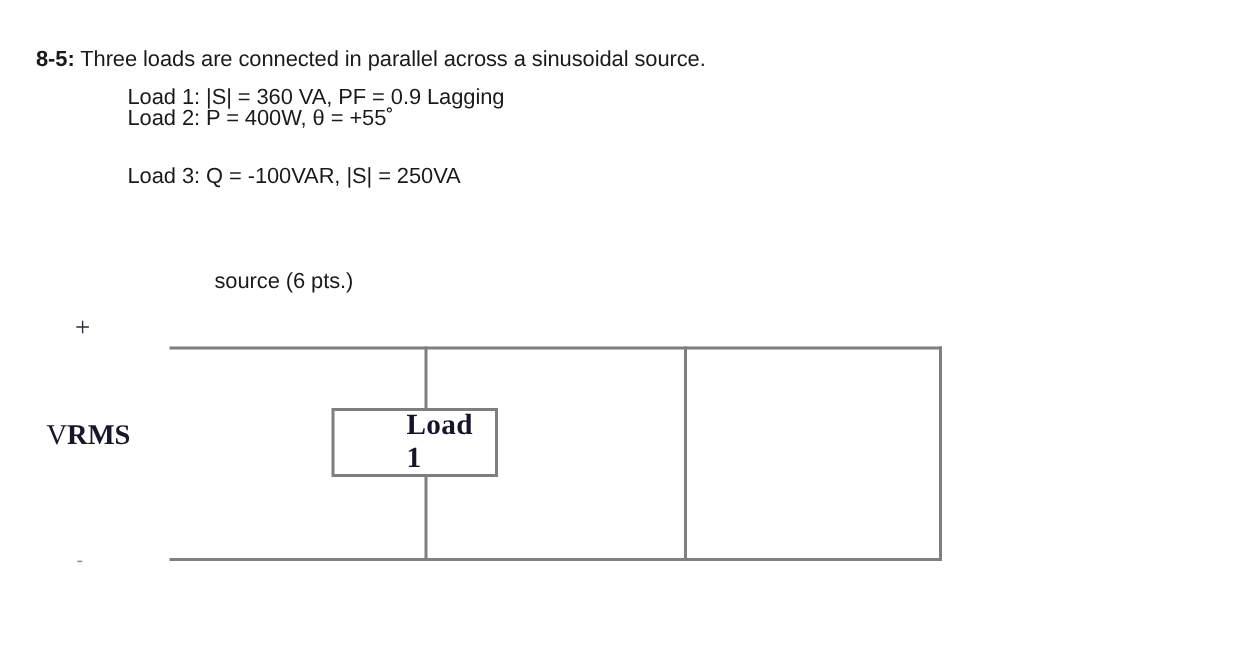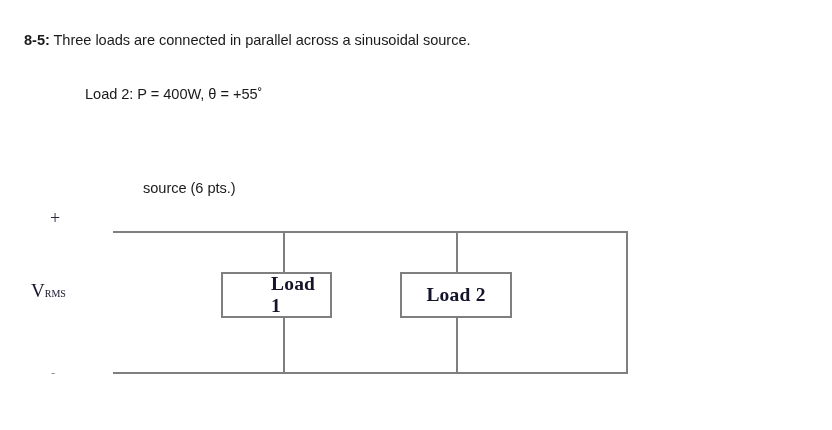--- a/index.html
+++ b/index.html
@@ -30,21 +30,21 @@
     color: #1a1a1a;
     font-size: 14.6px;
     line-height: 1.05;
     white-space: pre;
     letter-spacing: -0.05px;
   }
   .bold-prefix { font-weight: bold; }
 
   #line-1 { left: 24px;  top: 33px; }
   #line-2 { left: 85px;  top: 58px; }
-  #line-3 { left: 85px;  top: 87px; }
+  #line-3 { left: 85px;  top: 72px; }
   #line-4 { left: 85px;  top: 111px; }
   #line-5 { left: 85px;  top: 139px; }
   #line-6 { left: 143px; top: 181px; }
 
   
   #circuit {
     position: absolute;
     left: 0;
     top: 195px;
     width: 832px;
@@ -111,42 +111,44 @@
     position: absolute;
     left: 31px;
     top: 86px;
     font-family: "Liberation Serif", serif;
     font-size: 19px;
     color: #16162c;
     line-height: 1;
     white-space: pre;
   }
   #vrms-label .sub {
-    font-size: 10px;
+    font-size: 19px;
+    font-weight: bold;
   }
 </style>
 </head>
 <body>
 
 <div id="page">
 
   <div class="ptext" id="line-1"><span class="bold-prefix">8-5:</span><span> Three loads are connected in parallel across a sinusoidal source.</span></div>
 
+  <div class="ptext" id="line-2">Load 1: |S| = 360 VA, PF = 0.9 Lagging</div>
   <div class="ptext" id="line-3">Load 2: P = 400W, θ = +55˚</div>
+  <div class="ptext" id="line-4">Load 3: Q = -100VAR, |S| = 250VA</div>
   <div class="ptext" id="line-6">source (6 pts.)</div>
 
   <div id="circuit">
 
     <div id="plus-sign">+</div>
     <div id="minus-sign">-</div>
     <div id="vrms-label"><span>V</span><span class="sub">RMS</span></div>
 
     <div class="wire wire-h" id="top-rail"></div>
     <div class="wire wire-h" id="bottom-rail"></div>
     <div class="wire wire-v" id="branch-load1"></div>
     <div class="wire wire-v" id="branch-load2"></div>
     <div class="wire wire-v" id="branch-load3"></div>
 
     <div class="load-box" id="load-box-1">Load 1</div>
-    <div class="load-box" id="load-box-2">Load 2</div>
 
   </div>
 </div>
 
 </body></html>

